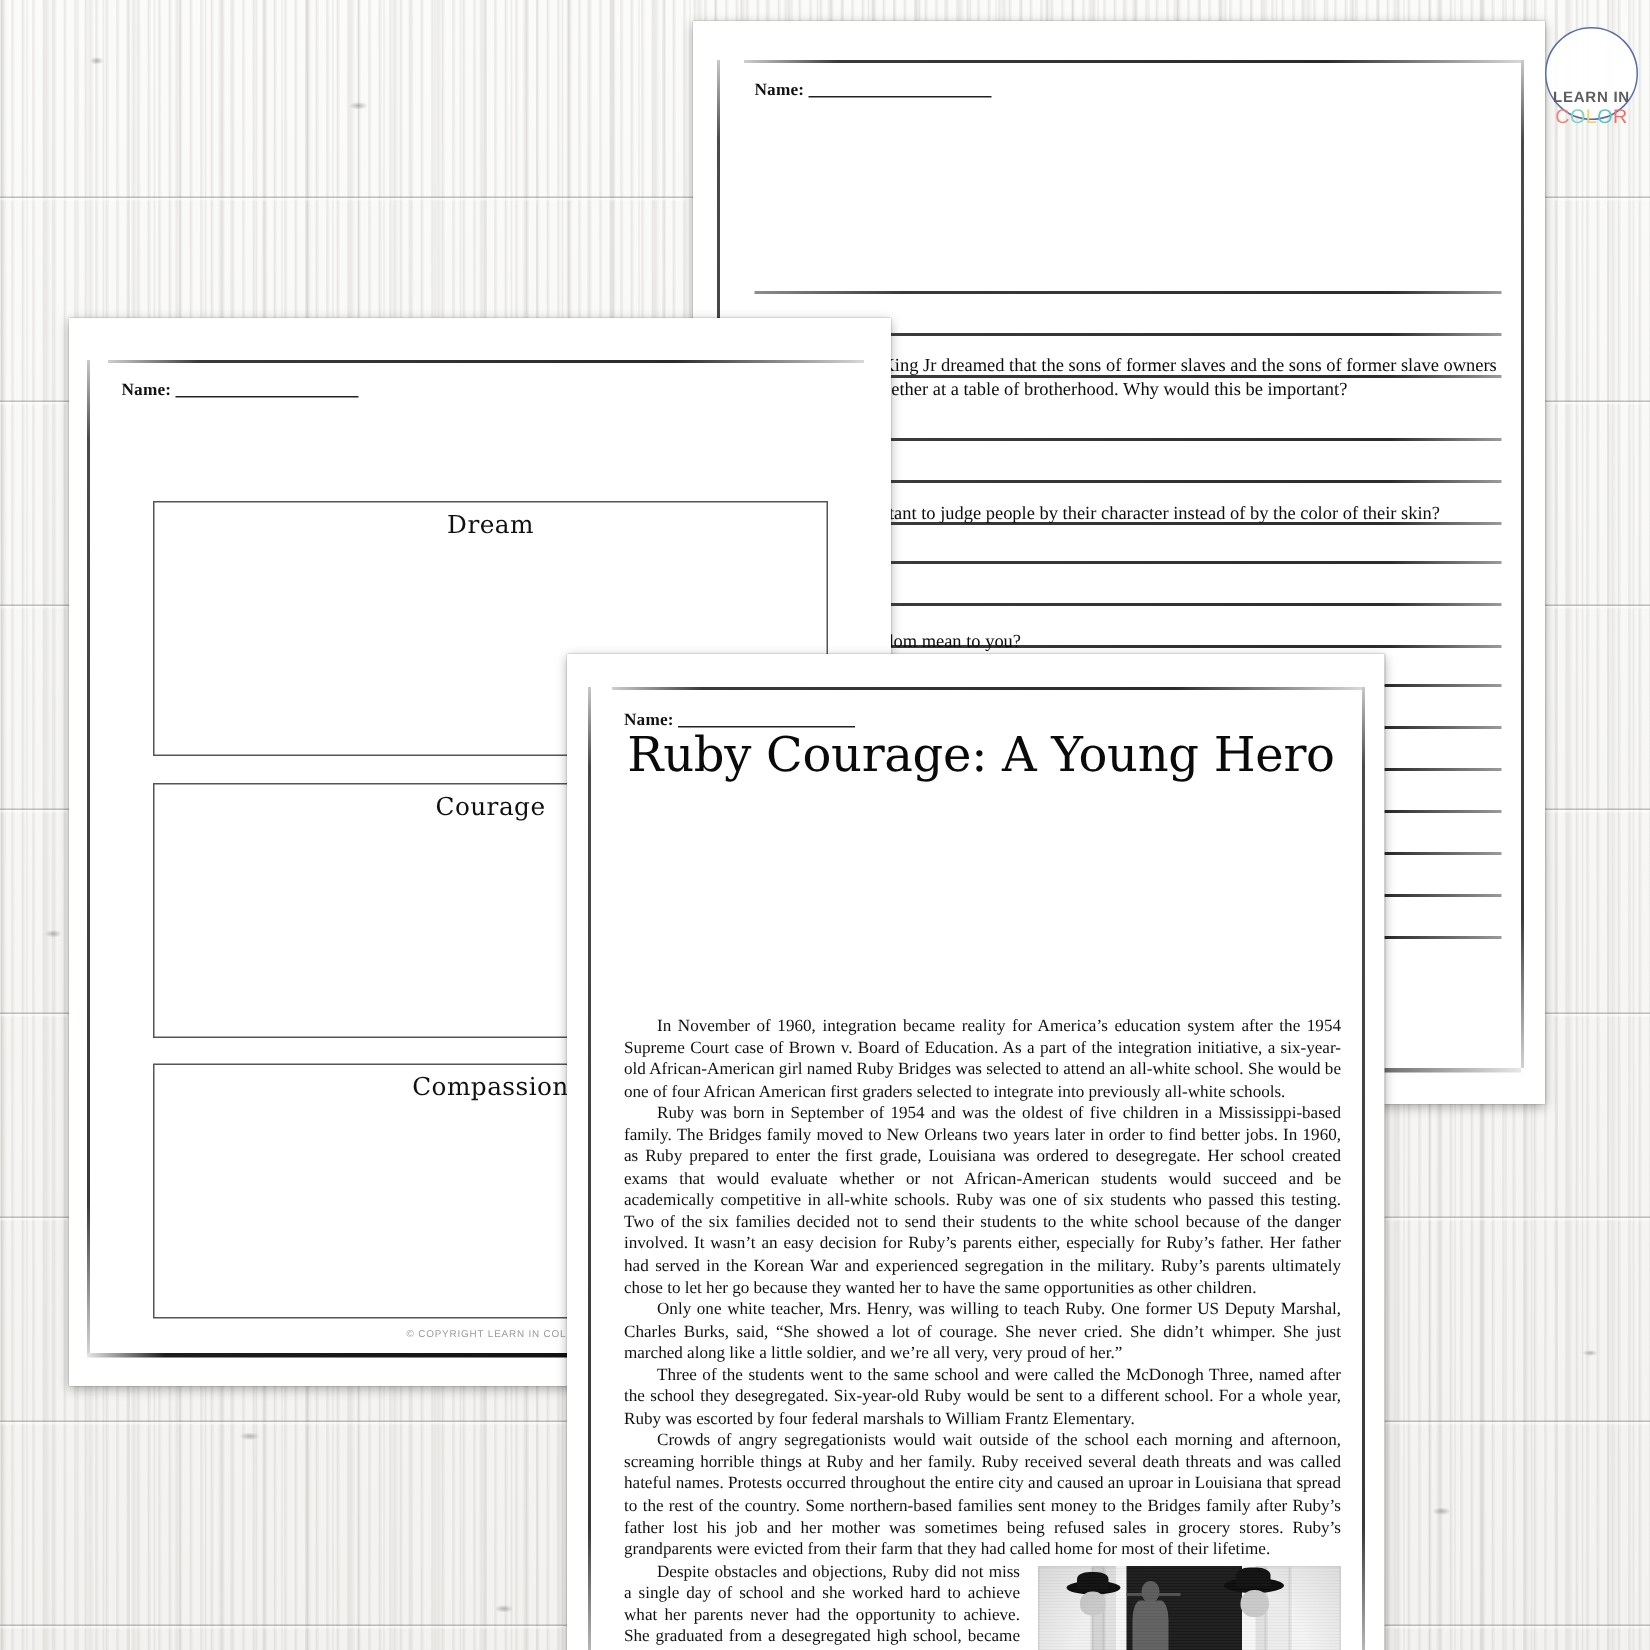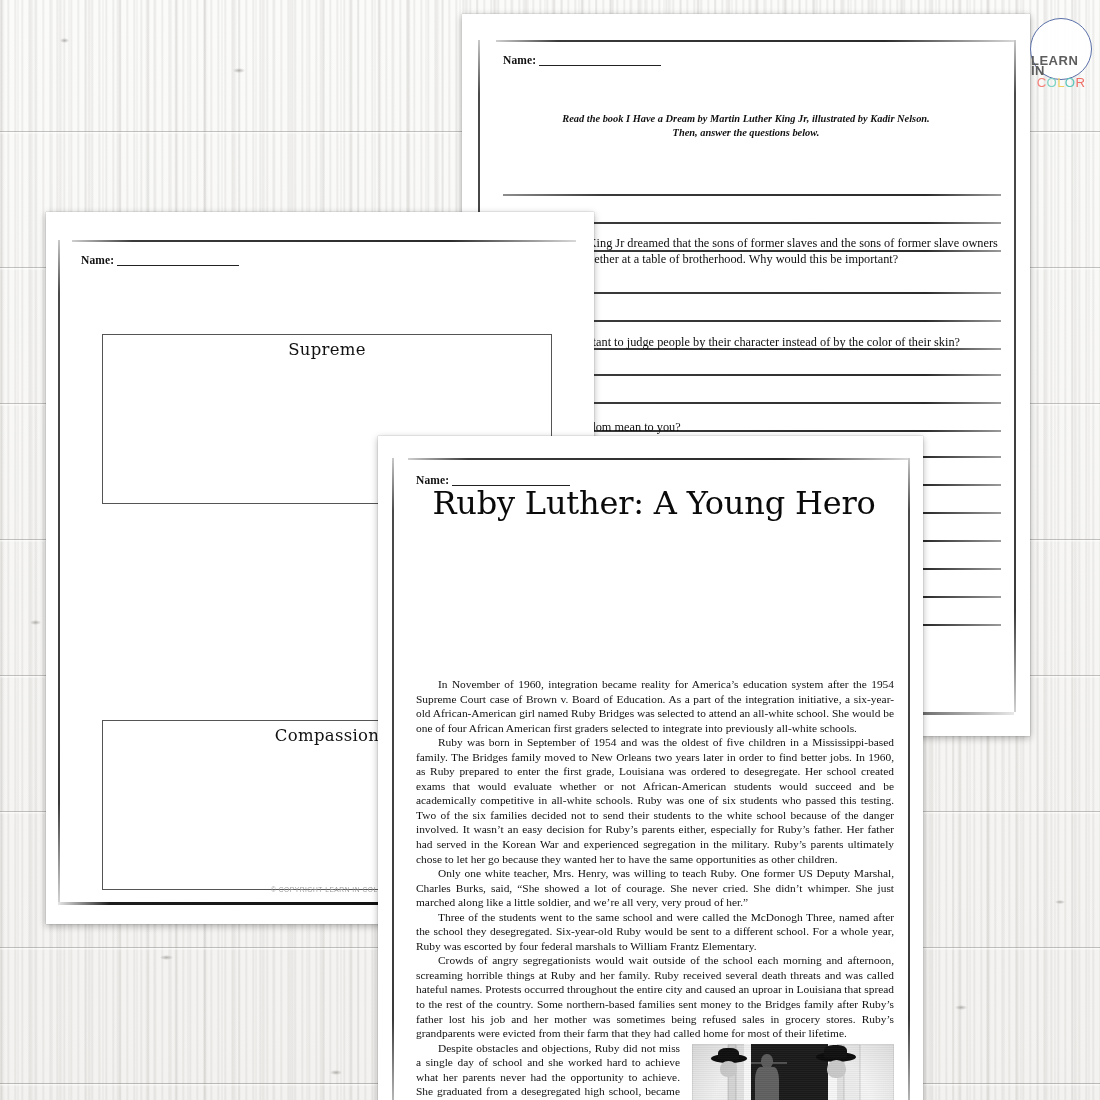--- a/index.html
+++ b/index.html
@@ -197,21 +197,21 @@
   #logo {
     position:absolute;
     border-radius:50%;
     background:rgba(255,255,255,0.92);
     border:1.4px solid #5a6fa8;
     display:flex; flex-direction:column;
     align-items:center; justify-content:center;
     font-family:"Liberation Sans", sans-serif;
   }
   #logo .l1 {
-    font-size:13px; font-weight:700; letter-spacing:0.5px; color:#5d5d5d;
+    font-size:10px; font-weight:700; letter-spacing:0.5px; color:#5d5d5d;
     line-height:10px;
     margin-top:48px;
   }
   #logo .l2 {
     font-size:13.2px; font-weight:400; letter-spacing:0.3px; line-height:14px;
   }
 </style>
 </head>
 <body>
 
@@ -247,24 +247,20 @@
   <div class="rule-left" style="left:16px; top:26px; height:672px;"></div>
   <div class="rule-right" style="left:552px; top:26px; height:672px;"></div>
   <div class="rule-bottom" style="left:16px; top:698px; width:536px;"></div>
 
   <div class="name-row" style="left:41px; top:40px;">
     <span class="nm-label">Name:</span>
     <span class="nm-blank" style="width:122px;"></span>
   </div>
 
 
-  <div class="ws-sub" style="left:44px; top:98px; width:480px;">
-    <div>Read the book I Have a Dream by Martin Luther King Jr, illustrated by Kadir Nelson.</div>
-    <div>Then, answer the questions below.</div>
-  </div>
 
   <div class="ans-line fade" style="left:41px; top:180px; width:498px;"></div>
   <div class="ans-line fade" style="left:41px; top:208px; width:498px;"></div>
   <div class="ans-line fade" style="left:41px; top:236px; width:498px;"></div>
 
   <div class="q-text" style="left:41px; top:221px; width:500px;">2. Martin Luther King Jr dreamed that the sons of former slaves and the sons of former slave owners could sit down together at a table of brotherhood. Why would this be important?</div>
   <div class="ans-line fade" style="left:41px; top:278px; width:498px;"></div>
   <div class="ans-line fade" style="left:41px; top:306px; width:498px;"></div>
   <div class="ans-line fade" style="left:41px; top:334px; width:498px;"></div>
 
@@ -290,43 +286,46 @@
   <div class="rule-bottom" style="left:12px; top:690px; width:518px;"></div>
 
   <div class="name-row" style="left:35px; top:42px;">
     <span class="nm-label">Name:</span>
     <span class="nm-blank" style="width:122px;"></span>
   </div>
 
 
 
   <div class="theme-box" style="left:56px; top:122px; width:450px; height:170px;">
-    <div class="theme-label">Supreme</div>
-  </div>
-
-
-  <div class="theme-box" style="left:56px; top:508px; width:450px; height:170px;padding-left:44px;">
+    <div class="theme-label">Dream</div>
+  </div>
+
+  <div class="theme-box" style="left:56px; top:310px; width:450px; height:170px;">
+    <div class="theme-label">Courage</div>
+  </div>
+
+  <div class="theme-box" style="left:56px; top:497px; width:450px; height:170px;padding-left:44px;">
     <div class="theme-label">Compassion</div>
   </div>
 
   <div class="copyright" style="left:225px; top:674px;">© COPYRIGHT LEARN IN COLOR</div>
 </div>
 
 <div class="sheet" id="sheet-article" style="left:378px; top:436px; width:545px; height:680px;">
 
   <div class="rule-top" style="left:30px; top:22px; width:500px;"></div>
   <div class="rule-left" style="left:14px; top:22px; height:660px;"></div>
   <div class="rule-right" style="left:530px; top:22px; height:660px;"></div>
 
   <div class="name-row" style="left:38px; top:38px;">
     <span class="nm-label">Name:</span>
     <span class="nm-blank" style="width:118px;"></span>
   </div>
 
-  <div class="ws-title" style="left:26px; top:48px; width:500px; text-align:center; font-size:32px;">Ruby Luther: A Young Hero</div>
+  <div class="ws-title" style="left:26px; top:48px; width:500px; text-align:center; font-size:32px;">Ruby Courage: A Young Hero</div>
 
   <div class="article-body" style="left:38px; top:96px; width:478px;">
 
     <div class="article-wrap-photo" style="position:relative; float:none;"></div>
 
     <p>In November of 1960, integration became reality for America’s education system after the 1954 Supreme Court case of Brown v. Board of Education. As a part of the integration initiative, a six-year-old African-American girl named Ruby Bridges was selected to attend an all-white school. She would be one of four African American first graders selected to integrate into previously all-white schools.</p>
     <p>Ruby was born in September of 1954 and was the oldest of five children in a Mississippi-based family. The Bridges family moved to New Orleans two years later in order to find better jobs. In 1960, as Ruby prepared to enter the first grade, Louisiana was ordered to desegregate. Her school created exams that would evaluate whether or not African-American students would succeed and be academically competitive in all-white schools. Ruby was one of six students who passed this testing. Two of the six families decided not to send their students to the white school because of the danger involved. It wasn’t an easy decision for Ruby’s parents either, especially for Ruby’s father. Her father had served in the Korean War and experienced segregation in the military. Ruby’s parents ultimately chose to let her go because they wanted her to have the same opportunities as other children.</p>
     <p>Only one white teacher, Mrs. Henry, was willing to teach Ruby. One former US Deputy Marshal, Charles Burks, said, “She showed a lot of courage. She never cried. She didn’t whimper. She just marched along like a little soldier, and we’re all very, very proud of her.”</p>
     <p>Three of the students went to the same school and were called the McDonogh Three, named after the school they desegregated. Six-year-old Ruby would be sent to a different school. For a whole year, Ruby was escorted by four federal marshals to William Frantz Elementary.</p>
     <p>Crowds of angry segregationists would wait outside of the school each morning and afternoon, screaming horrible things at Ruby and her family. Ruby received several death threats and was called hateful names. Protests occurred throughout the entire city and caused an uproar in Louisiana that spread to the rest of the country. Some northern-based families sent money to the Bridges family after Ruby’s father lost his job and her mother was sometimes being refused sales in grocery stores. Ruby’s grandparents were evicted from their farm that they had called home for most of their lifetime.</p>

